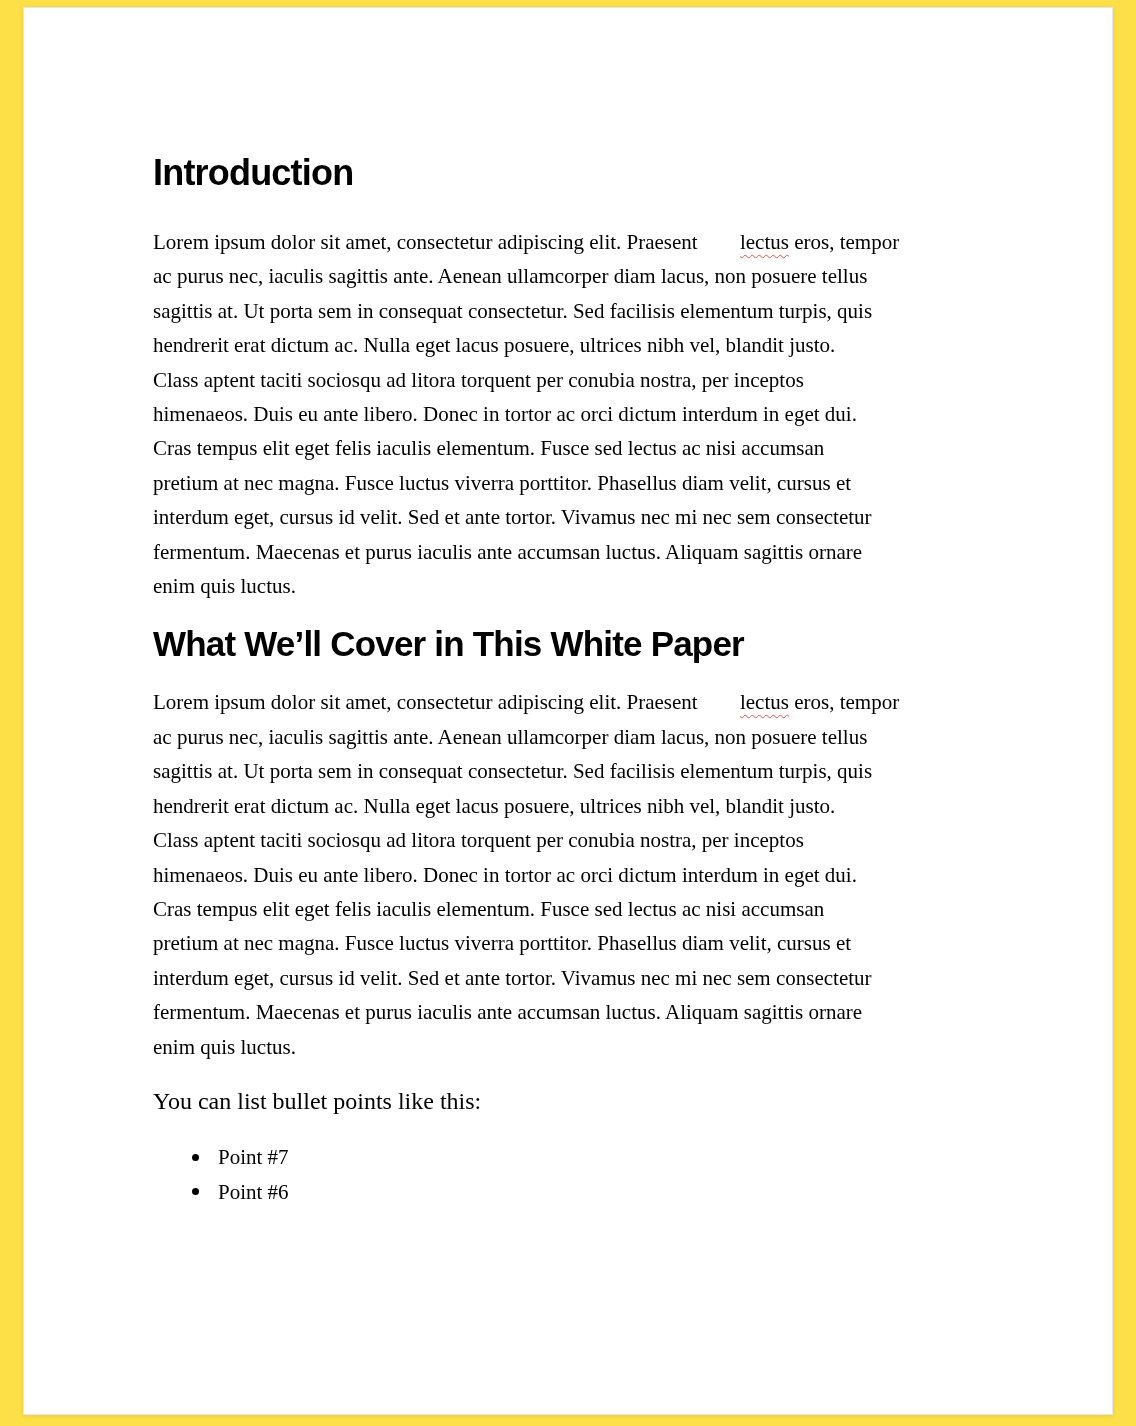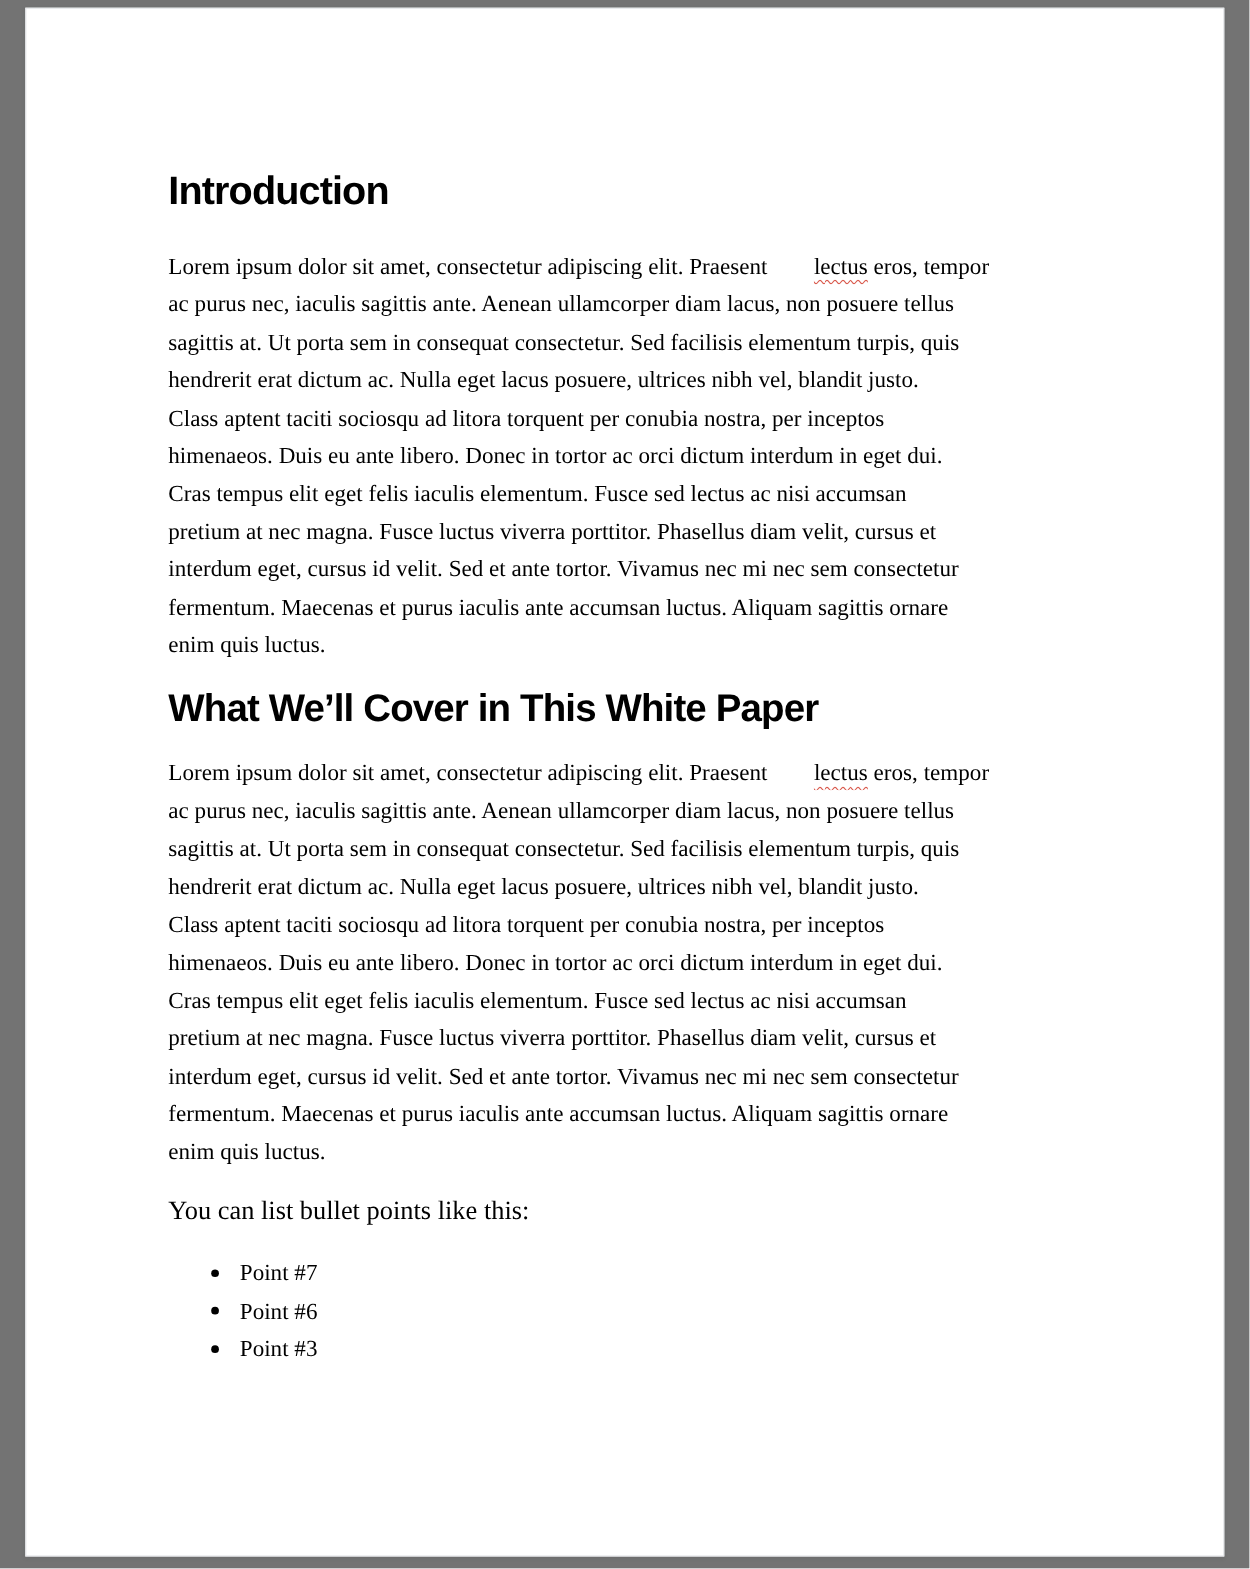--- a/index.html
+++ b/index.html
@@ -5,21 +5,21 @@
   * { margin: 0; padding: 0; box-sizing: border-box; }
   html, body {
     width: 1136px;
     background: #f6f7f9;
     font-family: "Liberation Serif", "DejaVu Serif", serif;
   }
   .canvas {
     width: 1136px;
     height: 1426px;
     padding: 7px 23px 10px 23px;
-    background: #737373;
+    background: #fde047;
   }
   .page {
     width: 1090px;
     height: 1408px;
     background: #ffffff;
     border: 1px solid #e4e6e9;
     box-shadow: 0 1px 4px rgba(60,64,67,0.12);
   }
   .content {
     padding: 143px 128px 0 129px;
@@ -123,18 +123,17 @@
           <div class="line">interdum eget, cursus id velit. Sed et ante tortor. Vivamus nec mi nec sem consectetur</div>
           <div class="line">fermentum. Maecenas et purus iaculis ante accumsan luctus. Aliquam sagittis ornare</div>
           <div class="line">enim quis luctus.</div>
         </div>
 
       <p class="list-intro">You can list bullet points like this:</p>
 
       <ul class="doc-list">
           <li>Point #7</li>
           <li>Point #6</li>
-          <li>Point #3</li>
         </ul>
 
     </div>
   </div>
 </div>
 
 </body></html>

